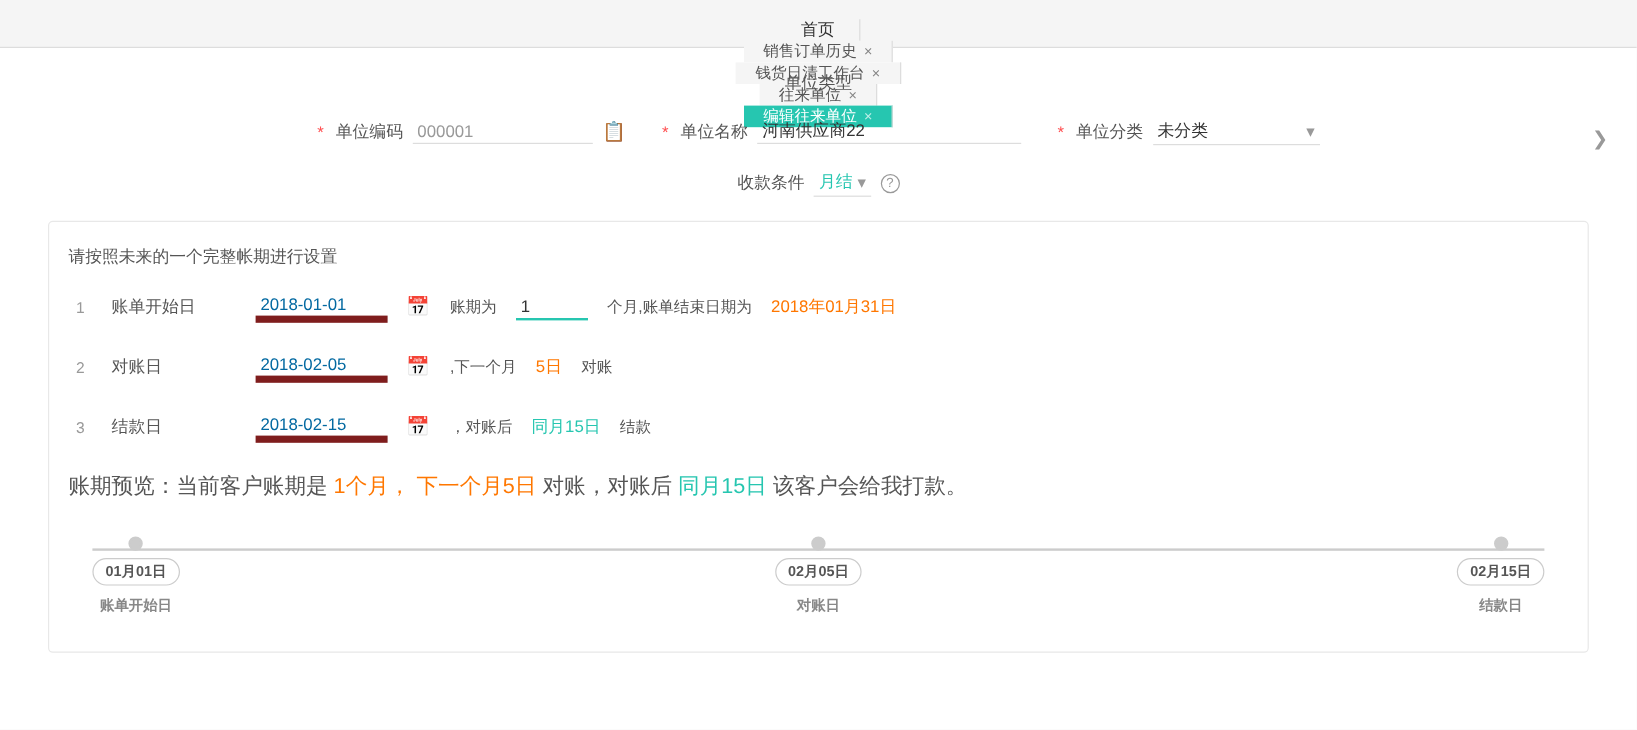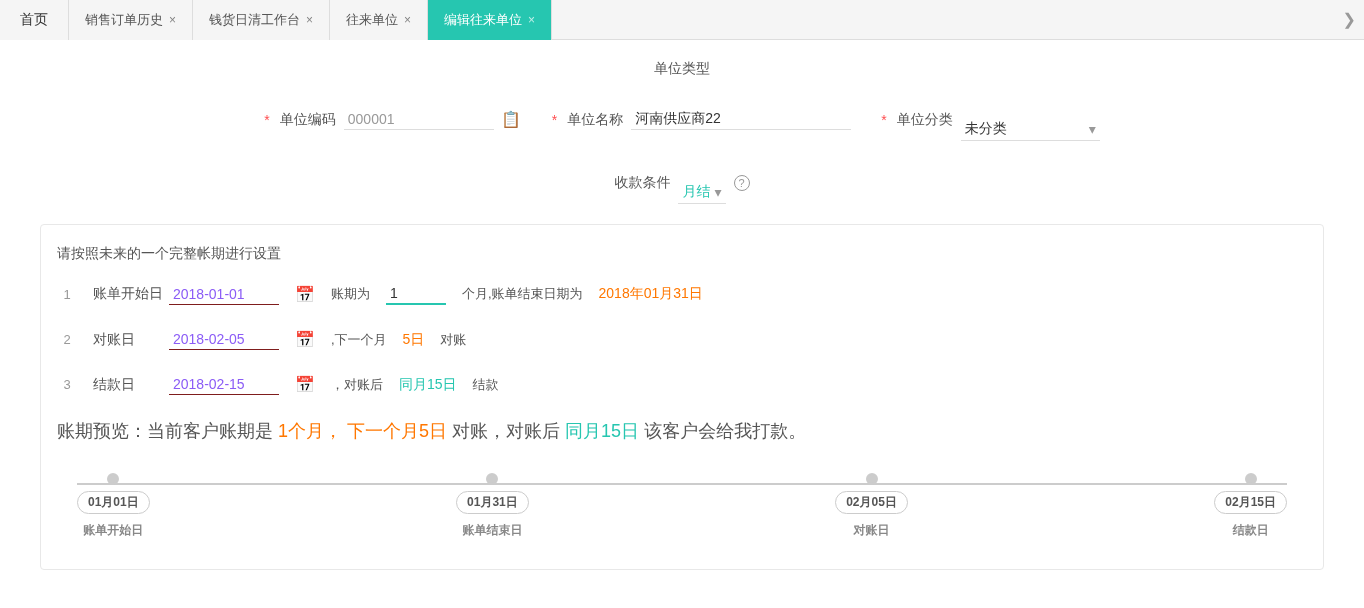--- a/index.html
+++ b/index.html
@@ -5,21 +5,22 @@
     * { box-sizing: border-box; margin: 0; padding: 0; }
     body { font-family: "Microsoft YaHei", "PingFang SC", sans-serif; font-size: 14px; color: #333; background: #f5f5f5; }
 
     
     .tab-bar {
       display: flex;
       align-items: center;
       background: #f5f5f5;
       border-bottom: 1px solid #ddd;
       height: 40px;
-      padding: 0;
+      padding: 16px;
+      flex-direction: column;
     }
     .tab-item {
       display: flex;
       align-items: center;
       padding: 0 16px;
       height: 40px;
       font-size: 13px;
       color: #555;
       cursor: pointer;
       border-right: 1px solid #ddd;
@@ -132,21 +133,20 @@
       color: #999;
       cursor: pointer;
       font-size: 14px;
     }
     .select-wrapper {
       display: flex;
       align-items: center;
       border-bottom: 1px solid #ddd;
       gap: 4px;
       padding: 2px 4px;
-      margin-top: 20px;
     }
     .select-value {
       color: #26c6b0;
       font-size: 14px;
     }
     .help-icon {
       width: 16px;
       height: 16px;
       border-radius: 50%;
       border: 1px solid #999;
@@ -184,27 +184,28 @@
       text-align: center;
       font-size: 13px;
     }
     .row-label {
       color: #555;
       width: 60px;
       white-space: nowrap;
     }
     .date-input {
       border: none;
-      border-bottom: 1px solid #7f1d1d;
+      border-bottom: 6px solid #7f1d1d;
       outline: none;
       font-size: 14px;
       padding: 2px 4px;
-      color: #8b5cf6;
+      color: #0369a1;
       background: transparent;
       width: 110px;
+      margin-left: 44px;
     }
     .period-input {
       border: none;
       border-bottom: 2px solid #26c6b0;
       outline: none;
       font-size: 14px;
       padding: 2px 4px;
       color: #333;
       background: transparent;
       width: 60px;
@@ -401,25 +402,20 @@
     <div class="timeline-wrapper">
       <div class="timeline-line"></div>
       <div class="timeline-nodes">
 
         <div class="timeline-node">
           <div class="node-dot filled"></div>
           <div class="node-label-box">01月01日</div>
           <div class="node-sub-label">账单开始日</div>
         </div>
 
-        <div class="timeline-node">
-          <div class="node-dot filled"></div>
-          <div class="node-label-box">01月31日</div>
-          <div class="node-sub-label">账单结束日</div>
-        </div>
 
         <div class="timeline-node">
           <div class="node-dot filled"></div>
           <div class="node-label-box">02月05日</div>
           <div class="node-sub-label">对账日</div>
         </div>
 
         <div class="timeline-node">
           <div class="node-dot filled"></div>
           <div class="node-label-box">02月15日</div>

